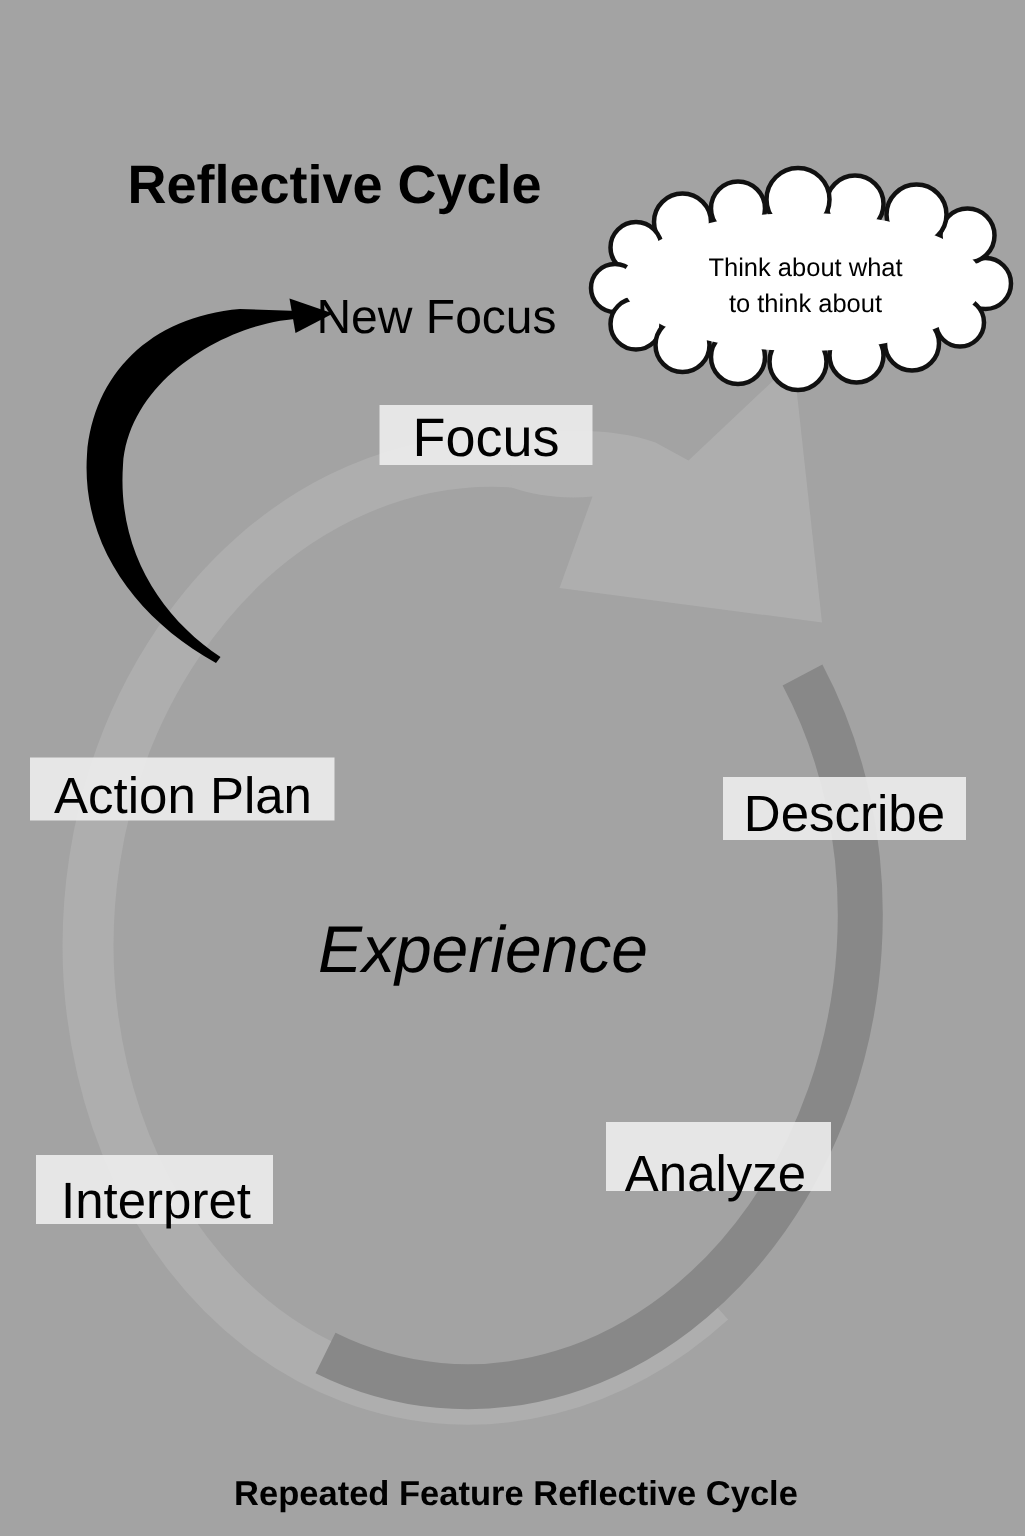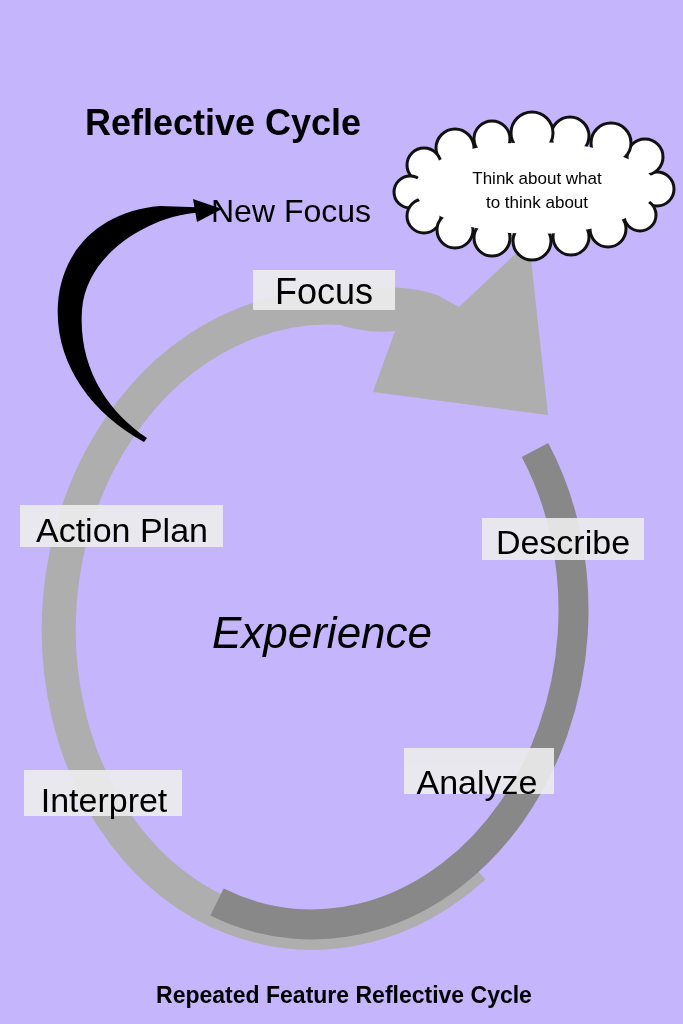--- a/index.html
+++ b/index.html
@@ -1,16 +1,16 @@
 <!DOCTYPE html>
 <html><head>
 <meta charset="utf-8">
 <style>
   html,body{margin:0;padding:0;background:#fff;}
-  .stage{position:relative;width:683px;height:1024px;background:#c4b5fd;overflow:hidden;
+  .stage{position:relative;width:683px;height:1024px;background:#a3a3a3;overflow:hidden;
          font-family:"Liberation Sans", sans-serif;}
   svg{position:absolute;left:0;top:0;}
   text{fill:#000;}
   .t-title{font-size:36px;font-weight:bold;}
   .t-label{font-size:34px;}
   .t-focus{font-size:36px;}
   .t-newfocus{font-size:32px;}
   .t-exp{font-size:44px;font-style:italic;}
   .t-cloud{font-size:17px;}
   .t-caption{font-size:23px;font-weight:bold;}

